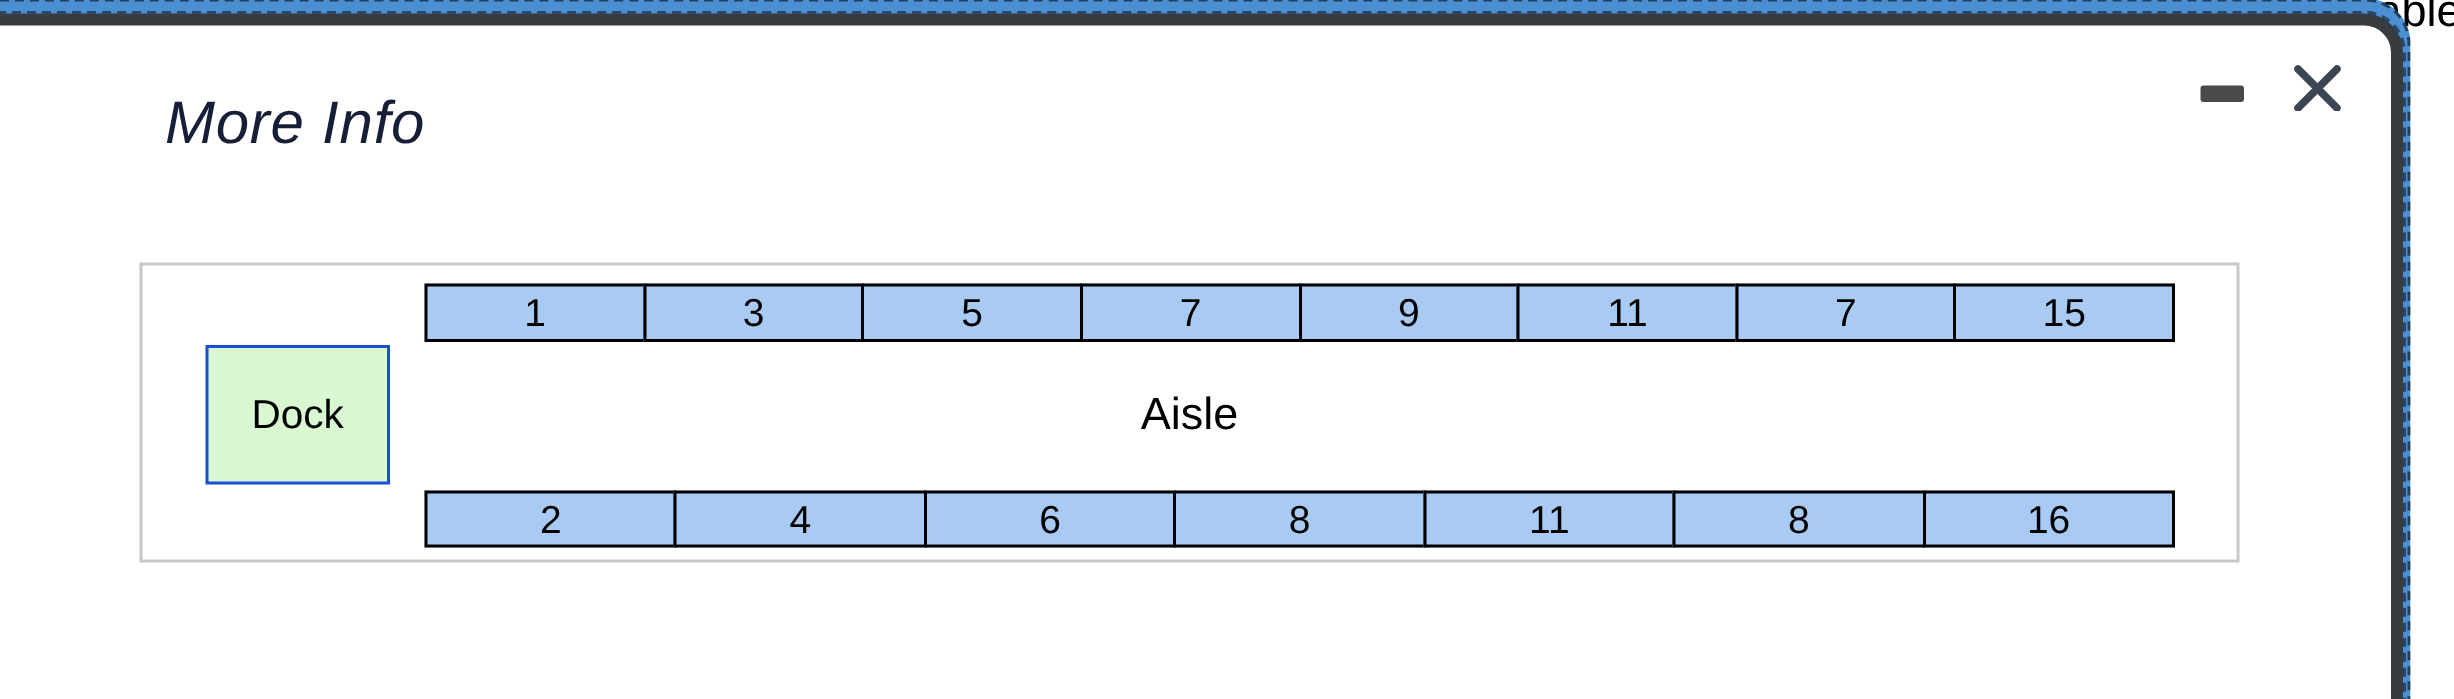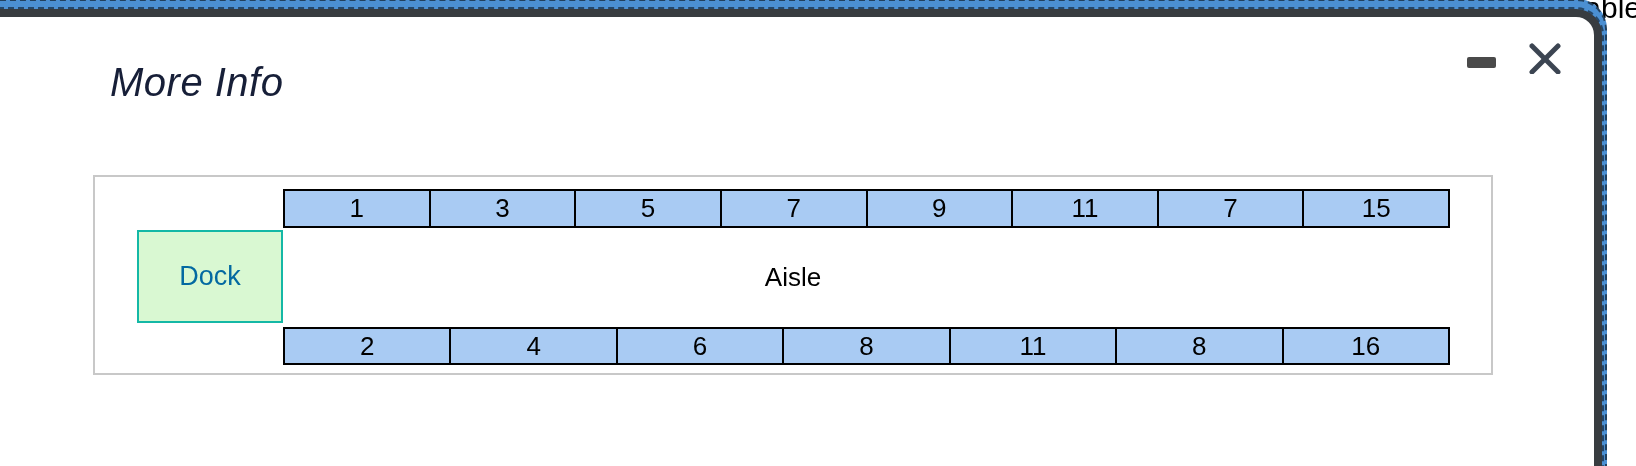--- a/index.html
+++ b/index.html
@@ -38,28 +38,28 @@
            background:#fff; border:2px solid var(--panel-border); }
 
   .rack-row { position:absolute; left:188px; width:1167px; display:flex; }
   .rack-row-top { top:12px; height:39px; }
   .rack-row-bottom { top:150px; height:38px; }
   .cell { flex:1 1 0; height:100%; background:var(--cell-blue); border:2px solid #000;
           display:flex; align-items:center; justify-content:center;
           font-size:26px; color:#000; }
   .cell + .cell { margin-left:-2px; }
 
-  .dock-box { position:absolute; left:42px; top:53px; width:146px; height:93px;
-              background:var(--dock-green); border:2px solid #14b8a6;
+  .dock-box { position:absolute; left:42px; top:53px; width:123px; height:93px;
+              background:var(--dock-green); border:2px solid #1d4ed8;
               display:flex; align-items:center; justify-content:center;
-              font-size:27px; color:#0369a1; }
+              font-size:27px; color:#000000; }
 
   .aisle-label { position:absolute; left:0; right:0; top:78px; height:44px;
                  display:flex; align-items:center; justify-content:center;
-                 font-size:26px; color:#000; }
+                 font-size:30px; color:#000; }
 </style>
 </head>
 <body>
 
 <div class="screen">
 
   <div class="behind-text">able</div>
 
   <div class="blue-outline"></div>
 

